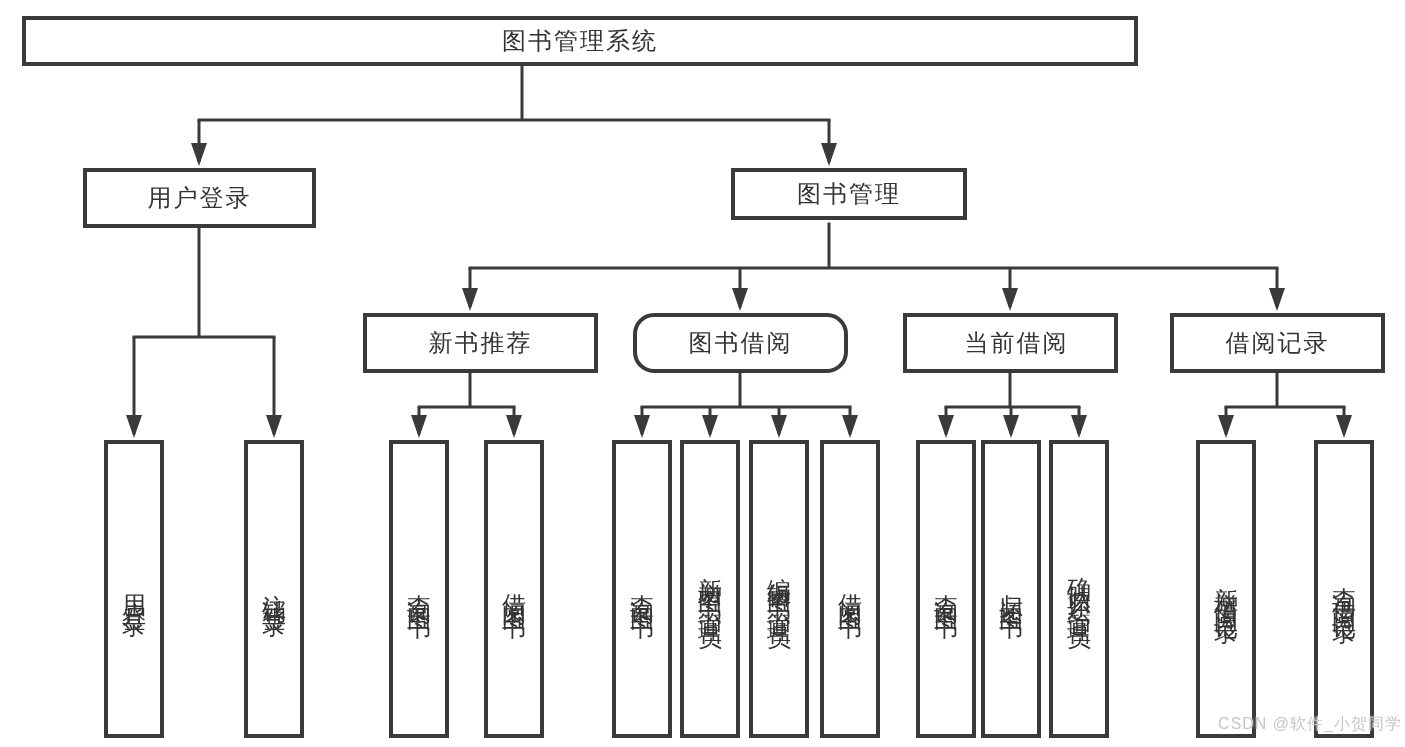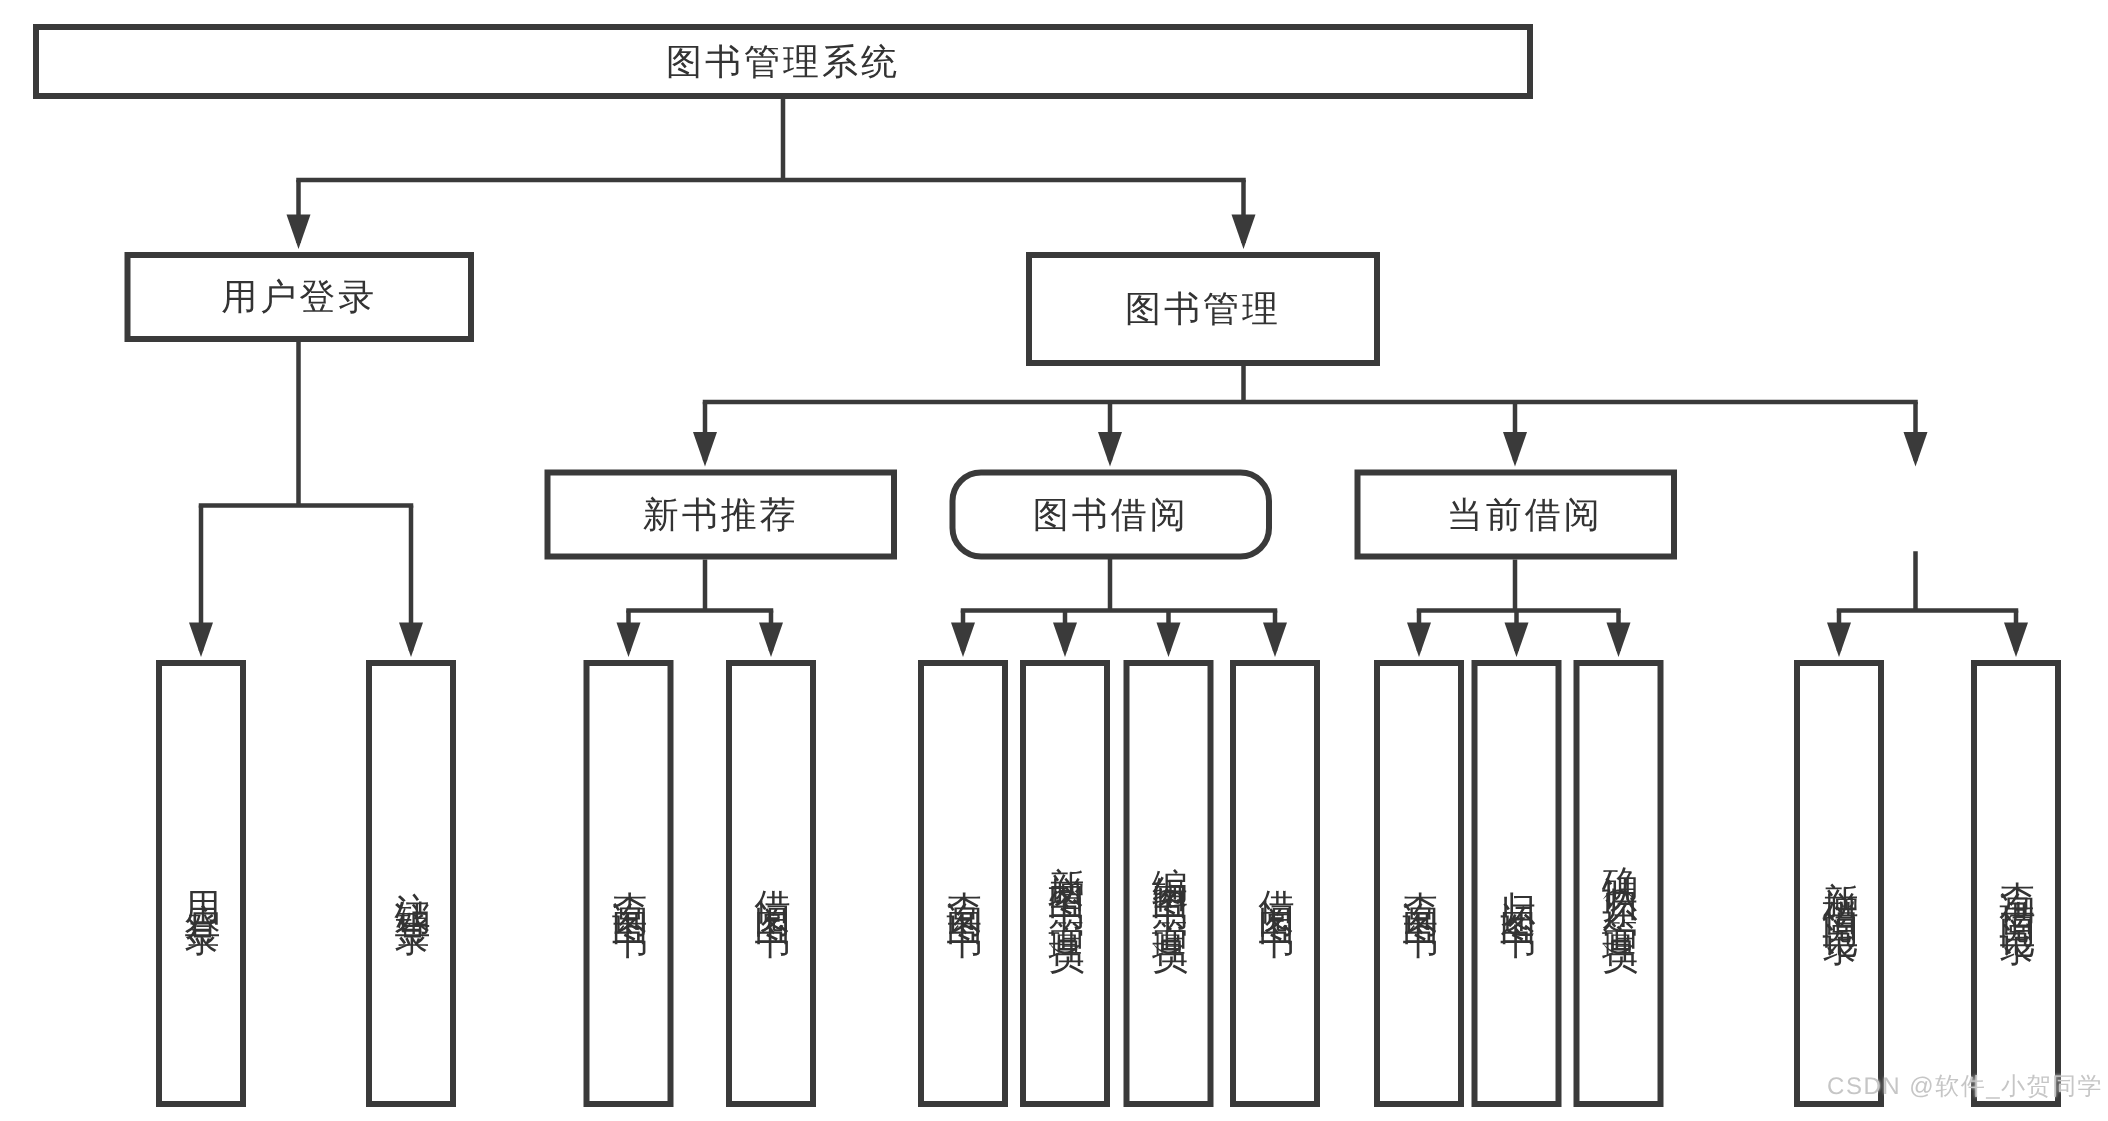--- a/index.html
+++ b/index.html
@@ -79,28 +79,29 @@
       <path d="M779 407 V434" marker-end="url(#arw)"></path>
       <path d="M850 407 V434" marker-end="url(#arw)"></path>
       <path d="M946 407 V434" marker-end="url(#arw)"></path>
       <path d="M1011 407 V434" marker-end="url(#arw)"></path>
       <path d="M1079 407 V434" marker-end="url(#arw)"></path>
       <path d="M1226 407 V434" marker-end="url(#arw)"></path>
       <path d="M1344 407 V434" marker-end="url(#arw)"></path>
     </g>
   </svg>
 
-  <div class="box" style="left:22px; top:16px; width:1000px; height:50px;">图书管理系统</div>
+  <div class="box" style="left:22px; top:16px; width:1116px; height:50px;">图书管理系统</div>
 
   <div class="box" style="left:83px; top:168px; width:233px; height:60px;">用户登录</div>
-  <div class="box" style="left:684px; top:168px; width:236px; height:76px;">图书管理</div>
+  <div class="box" style="left:731px; top:168px; width:236px; height:52px;">图书管理</div>
 
   <div class="box" style="left:363px; top:313px; width:235px; height:60px;">新书推荐</div>
   <div class="box" style="left:633px; top:313px; width:215px; height:60px;border-radius:21px;">图书借阅</div>
   <div class="box" style="left:903px; top:313px; width:215px; height:60px;padding-left:12px;">当前借阅</div>
+  <div class="box" style="left:1170px; top:313px; width:215px; height:60px;">借阅记录</div>
 
   <div class="box vbox" style="left:104px; top:440px; width:60px; height:298px;">
        <span>用户登录</span>
     </div>
   <div class="box vbox" style="left:244px; top:440px; width:60px; height:298px;">
        <span>注销登录</span>
     </div>
 
   <div class="box vbox" style="left:389px; top:440px; width:60px; height:298px;">
        <span>查询图书</span>

